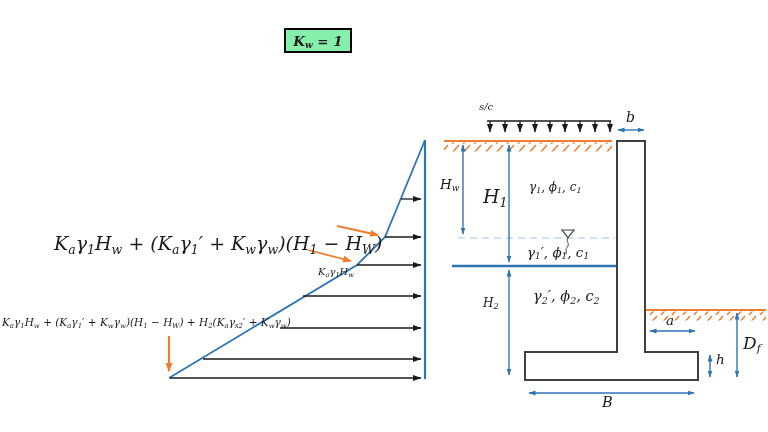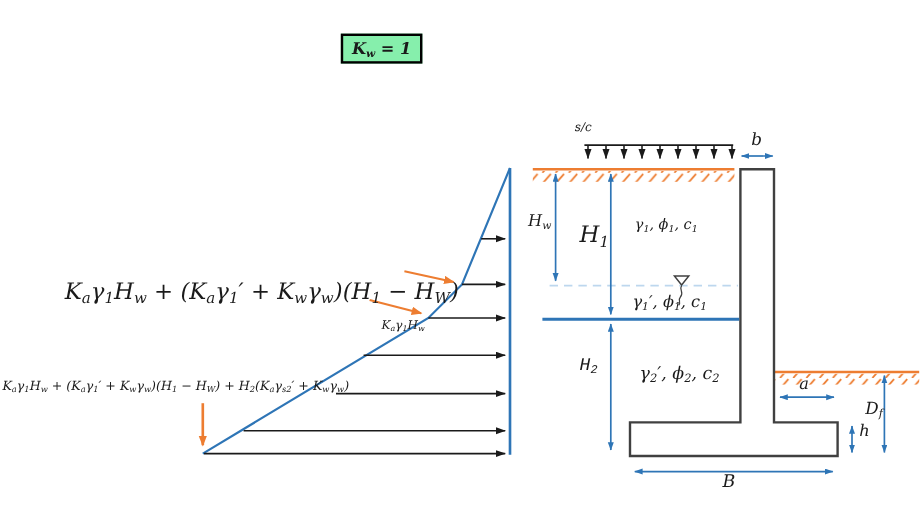--- a/index.html
+++ b/index.html
@@ -113,22 +113,22 @@
   </svg>
 
   <div class="mlabel" style="left:318px;top:218px;font-size:10px;margin-top:48px;">K<sub>a</sub>γ<sub>1</sub>H<sub>w</sub></div>
   <div class="mlabel" style="left:54px;top:233px;font-size:19px;">K<sub>a</sub>γ<sub>1</sub>H<sub>w</sub> + (K<sub>a</sub>γ<sub>1</sub>′ + K<sub>w</sub>γ<sub>w</sub>)(H<sub>1</sub> − H<sub>W</sub>)</div>
   <div class="mlabel" style="left:2px;top:317px;font-size:10.5px;text-align:center;">K<sub>a</sub>γ<sub>1</sub>H<sub>w</sub> + (K<sub>a</sub>γ<sub>1</sub>′ + K<sub>w</sub>γ<sub>w</sub>)(H<sub>1</sub> − H<sub>W</sub>) + H<sub>2</sub>(K<sub>a</sub>γ<sub>s2</sub>′ + K<sub>w</sub>γ<sub>w</sub>)</div>
 
   <div class="mlabel" style="left:479px;top:101px;font-size:10px;">s/c</div>
   <div class="mlabel" style="left:626px;top:110px;font-size:14px;">b</div>
   <div class="mlabel" style="left:440px;top:177px;font-size:13.5px;font-style:italic;">H<sub>w</sub></div>
   <div class="mlabel" style="left:483px;top:186px;font-size:19px;">H<sub>1</sub></div>
-  <div class="mlabel" style="left:483px;top:297px;font-size:15px;font-family:Liberation Mono, monospace;">H<sub>2</sub></div>
+  <div class="mlabel" style="left:483px;top:297px;font-size:12px;">H<sub>2</sub></div>
   <div class="mlabel" style="left:529px;top:181px;font-size:12px;">γ<sub>1</sub>, ϕ<sub>1</sub>, c<sub>1</sub></div>
   <div class="mlabel" style="left:527px;top:245px;font-size:13.5px;">γ<sub>1</sub>′, ϕ<sub>1</sub>, c<sub>1</sub></div>
-  <div class="mlabel" style="left:533px;top:305px;font-size:14.5px;">γ<sub>2</sub>′, ϕ<sub>2</sub>, c<sub>2</sub></div>
+  <div class="mlabel" style="left:533px;top:289px;font-size:14.5px;">γ<sub>2</sub>′, ϕ<sub>2</sub>, c<sub>2</sub></div>
   <div class="mlabel" style="left:666px;top:313px;font-size:13.5px;">a</div>
-  <div class="mlabel" style="left:721px;top:334px;font-size:14px;">D<sub>f</sub></div>
+  <div class="mlabel" style="left:743px;top:334px;font-size:17px;">D<sub>f</sub></div>
   <div class="mlabel" style="left:716px;top:352px;font-size:13.5px;">h</div>
   <div class="mlabel" style="left:602px;top:395px;font-size:14.5px;">B</div>
 
 </div>
 
 </body></html>

